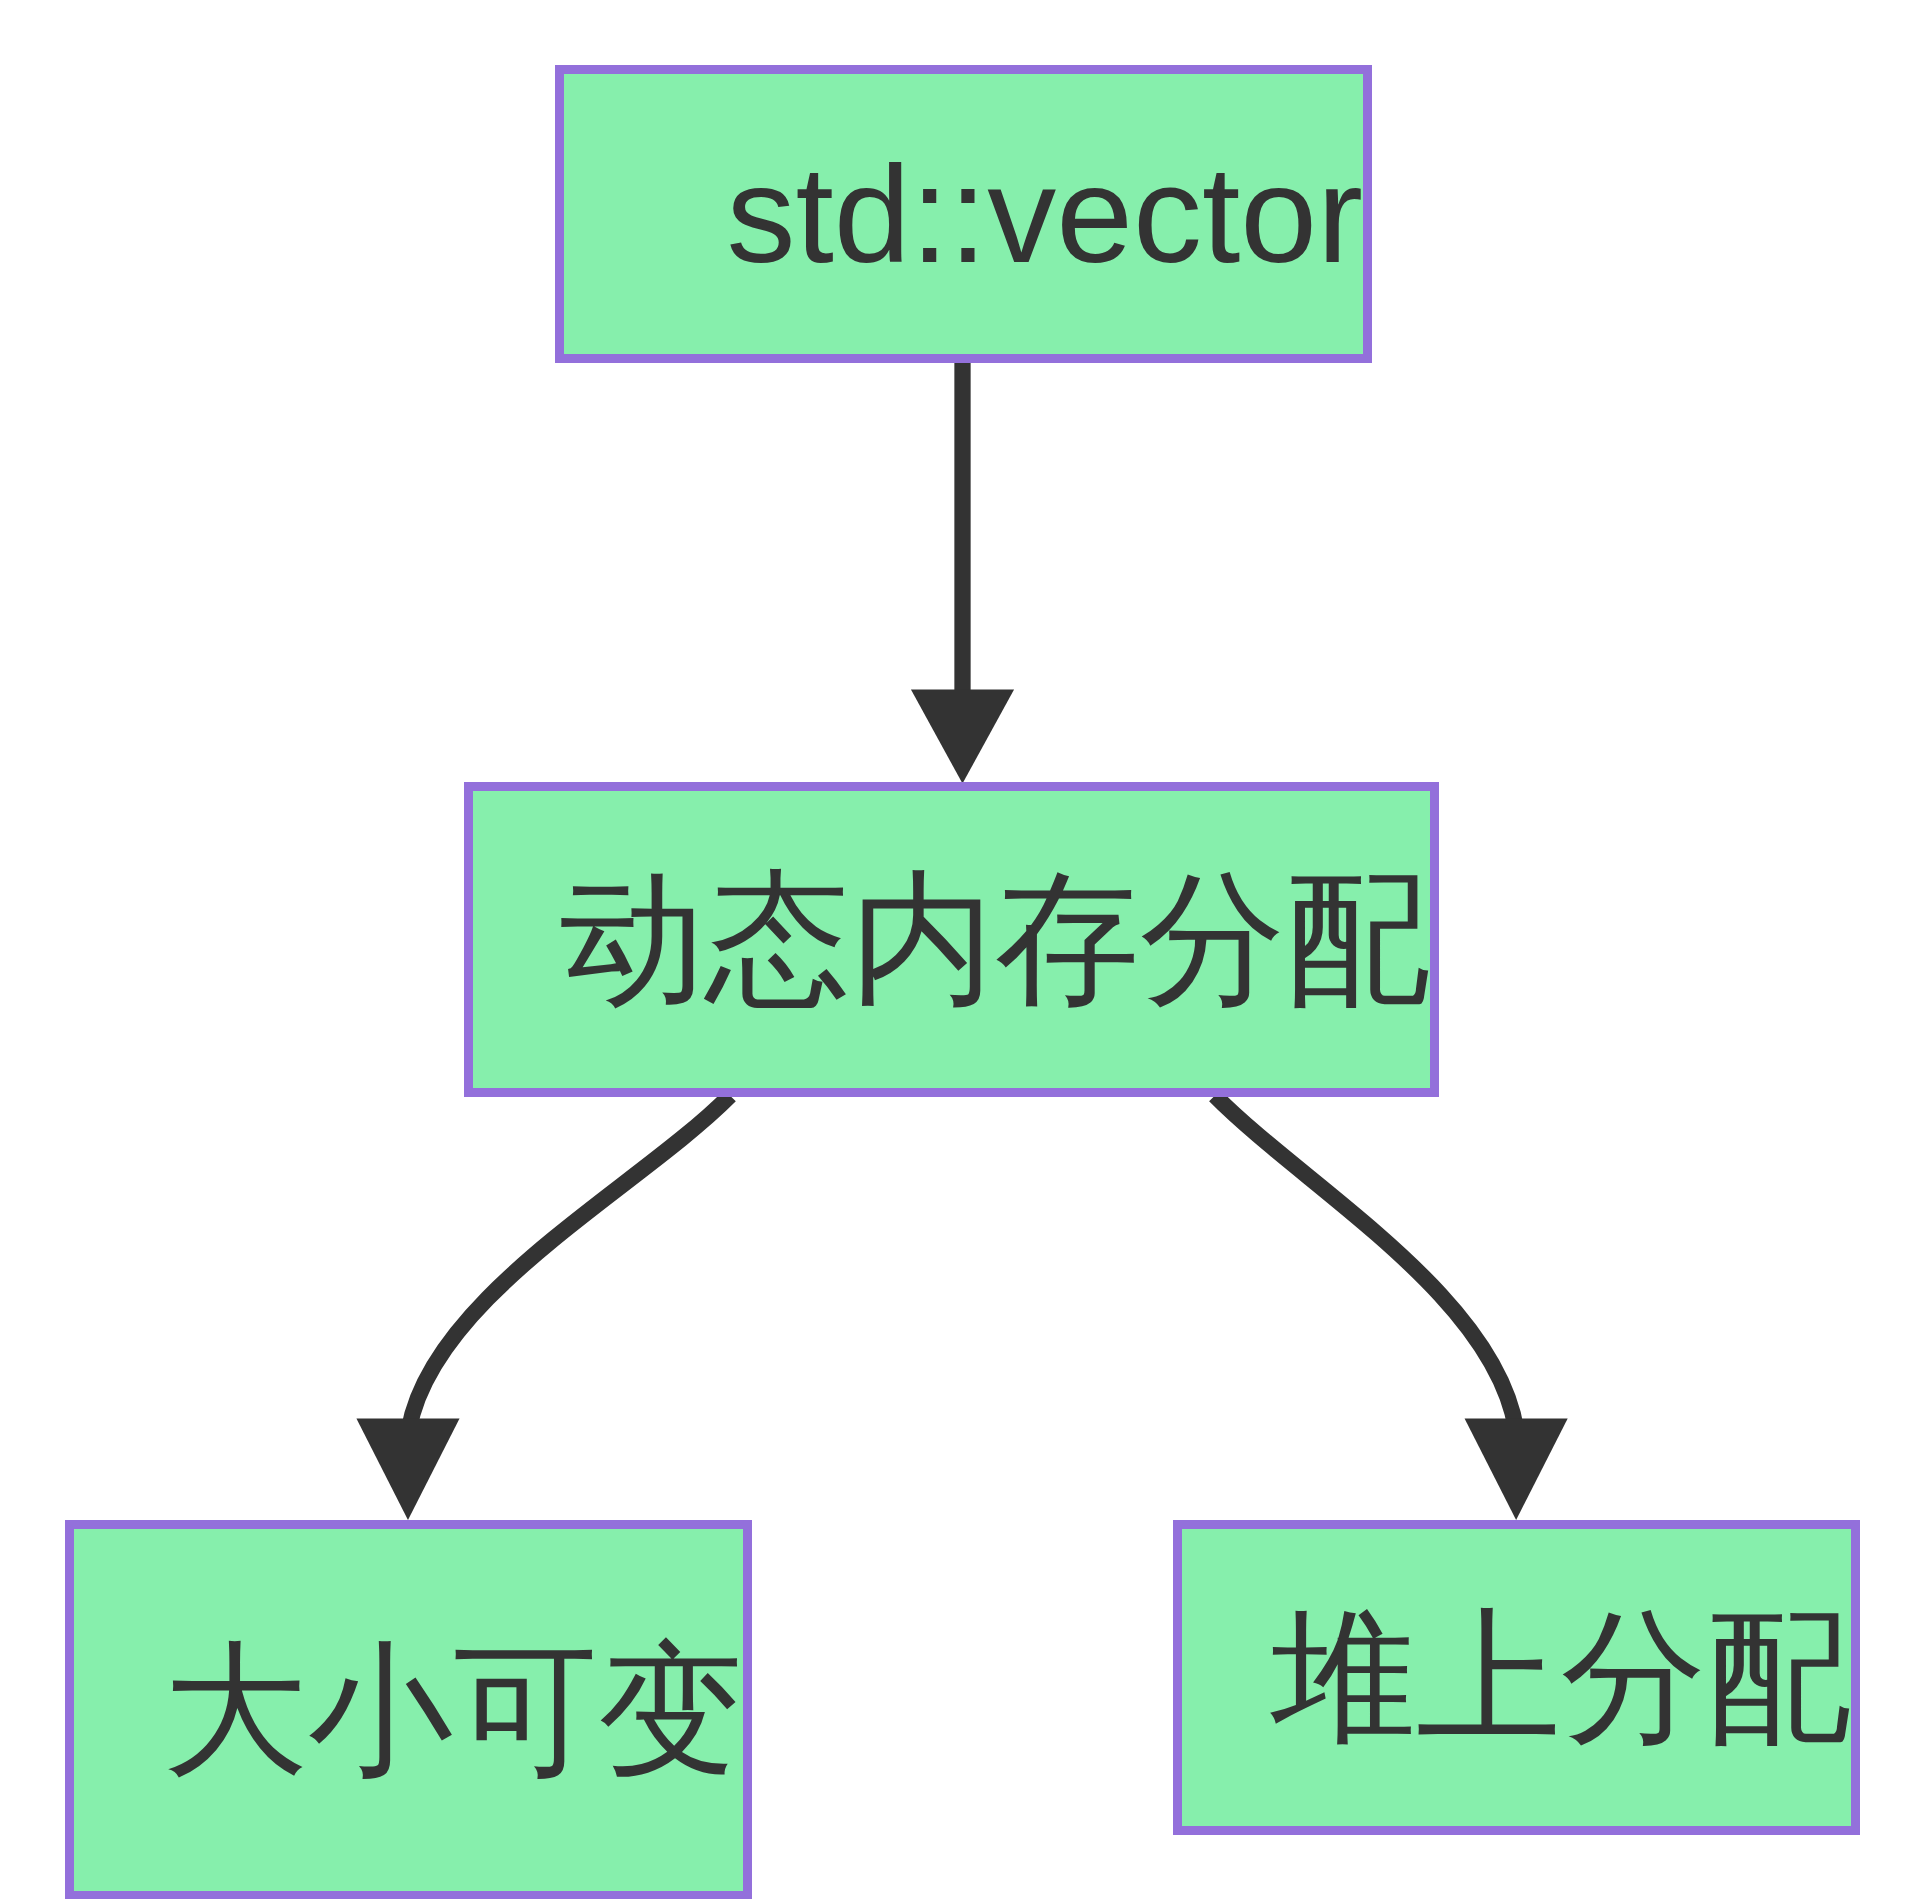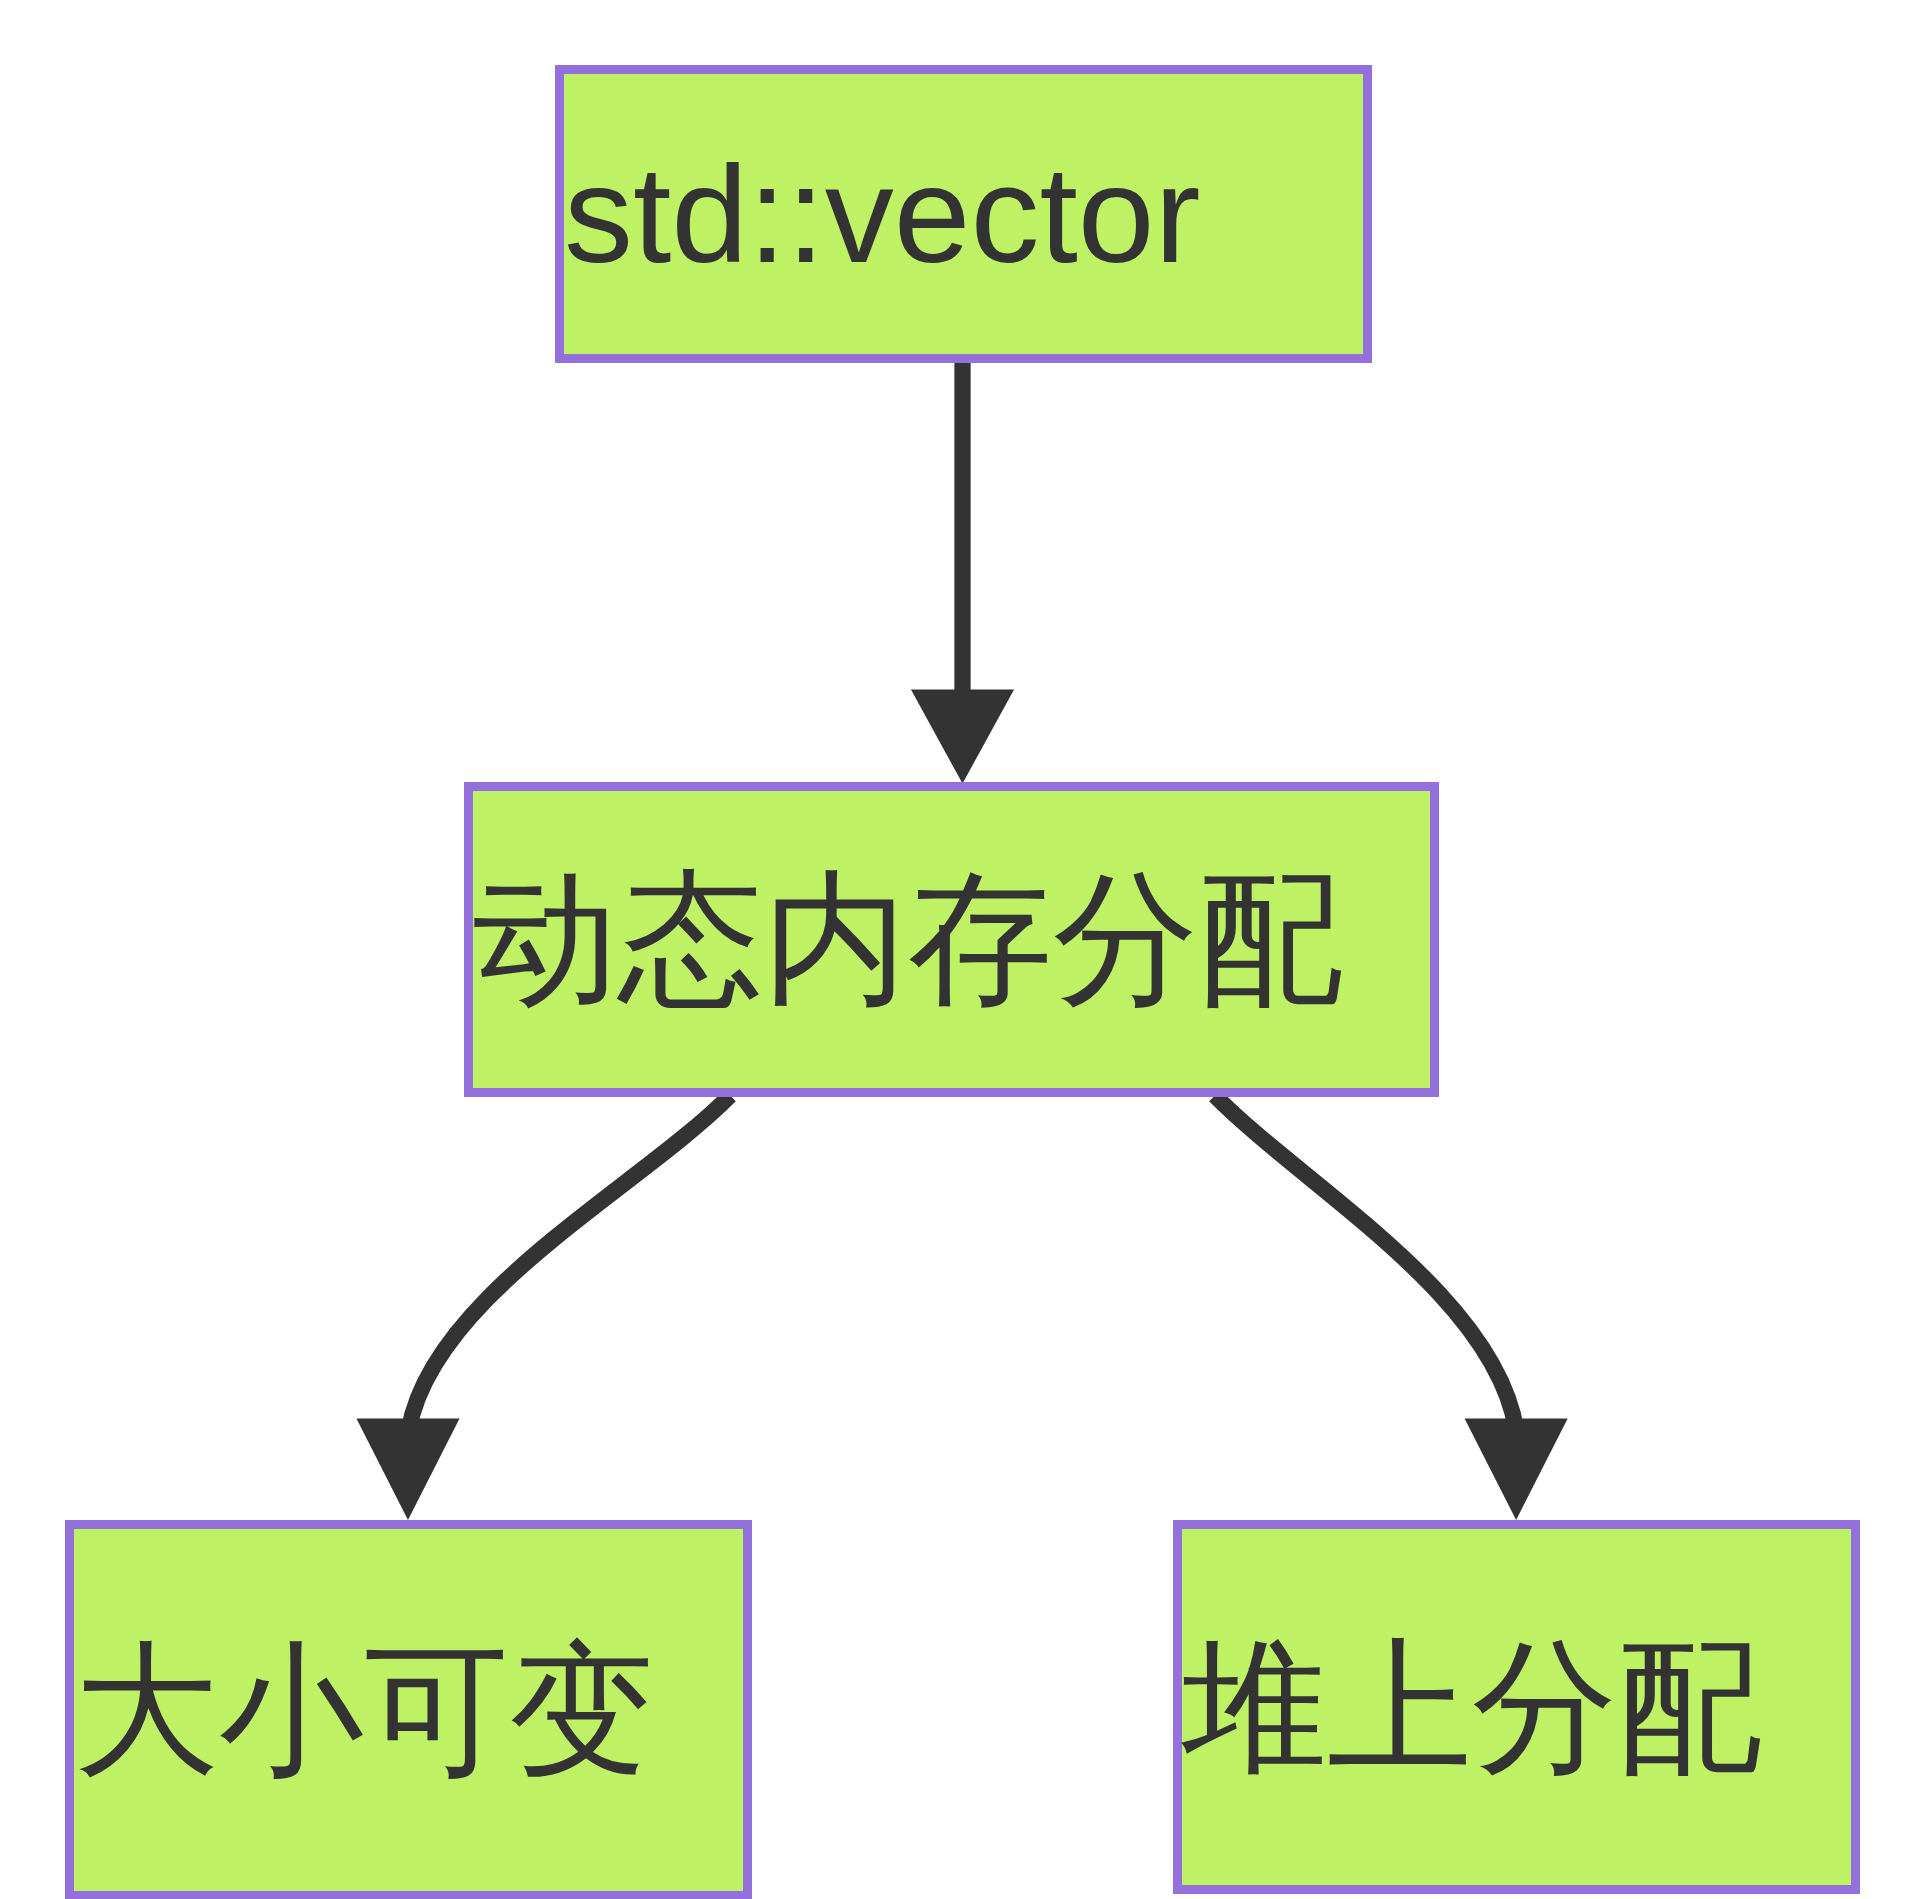--- a/index.html
+++ b/index.html
@@ -19,26 +19,26 @@
     position: absolute;
     left: 0;
     top: 0;
     width: 1925px;
     height: 1900px;
     display: block;
   }
   .node {
     position: absolute;
     box-sizing: border-box;
-    background: #bef264;
+    background: #86efac;
     border: 9px solid #9370DB;
     color: #333333;
     display: flex;
     align-items: center;
-    justify-content: flex-start;
+    justify-content: flex-end;
     text-align: center;
     white-space: nowrap;
     line-height: 1;
   }
   .node-top {
     left: 555px;  top: 65px;
     width: 817px; height: 298px;
     font-size: 138px;
   }
   .node-mid {
@@ -46,21 +46,21 @@
     width: 975px; height: 315px;
     font-size: 145px;
   }
   .node-bl {
     left: 65px;   top: 1520px;
     width: 687px; height: 380px;
     font-size: 145px;
   }
   .node-br {
     left: 1173px; top: 1520px;
-    width: 687px; height: 374px;
+    width: 687px; height: 315px;
     font-size: 145px;
   }
   .edge-path {
     fill: none;
     stroke: #333333;
     stroke-width: 18px;
   }
   .arrow-head {
     fill: #333333;
     stroke: none;

